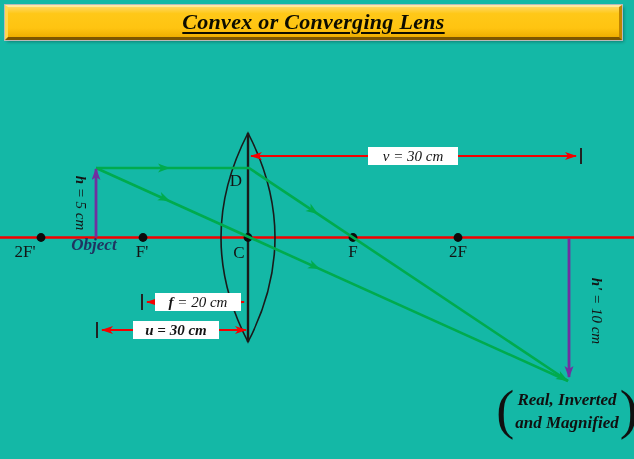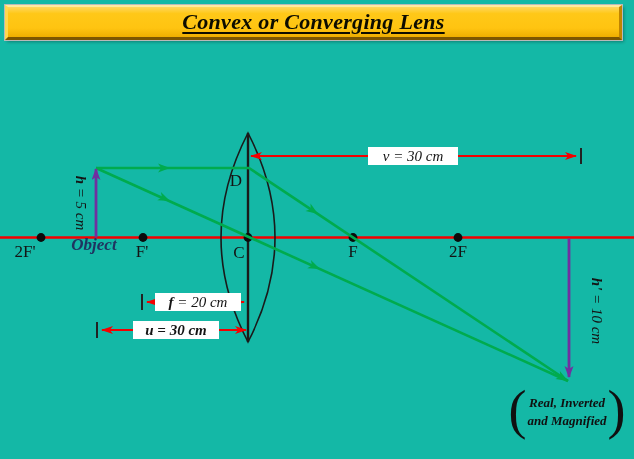--- a/index.html
+++ b/index.html
@@ -32,21 +32,21 @@
   .meas .mvar{font-style:italic;}
   .meas .bold{font-weight:bold;}
   .rot{transform:rotate(90deg);transform-origin:center center;background:transparent;}
   
   .note{
     position:absolute;left:499px;top:383px;width:136px;height:58px;
     display:flex;align-items:center;justify-content:center;color:#101010;
   }
   .note .paren{font-size:54px;font-weight:400;line-height:1;transform:scaleY(1.02);margin-top:-4px;}
   .note .lines{display:flex;flex-direction:column;align-items:center;padding:0 1px;}
-  .note .lines span{font-size:13px;font-weight:bold;font-style:italic;line-height:1.35;white-space:nowrap;}
+  .note .lines span{font-size:17px;font-weight:bold;font-style:italic;line-height:1.35;white-space:nowrap;}
 </style>
 </head>
 <body>
 
 <div id="stage">
 
   <div class="banner">
     <span class="banner-title">Convex or Converging Lens</span>
   </div>
 

